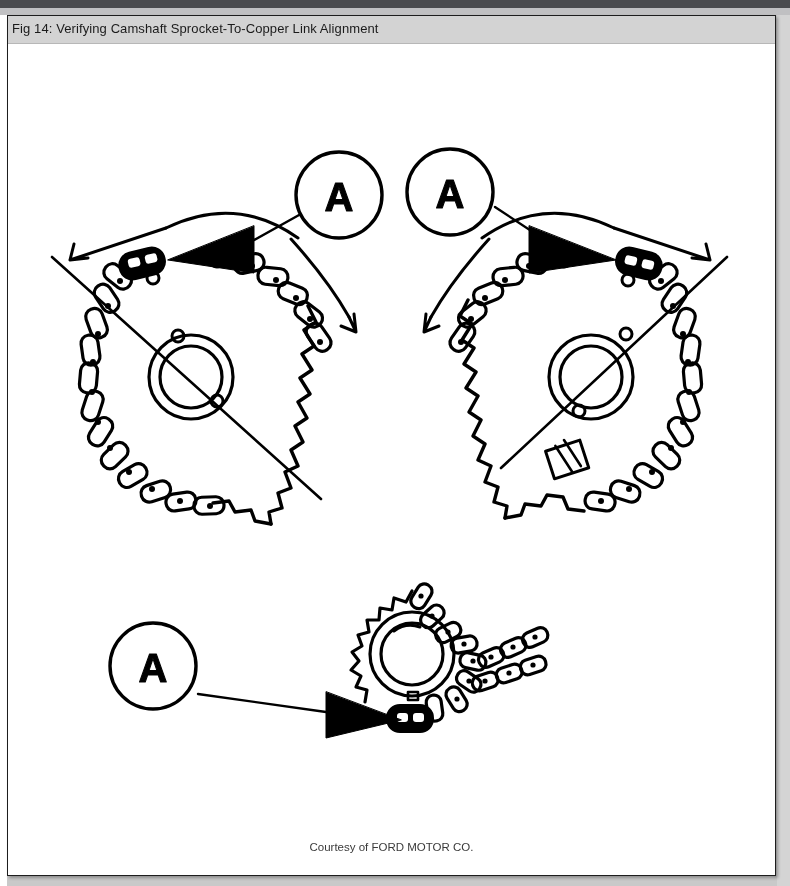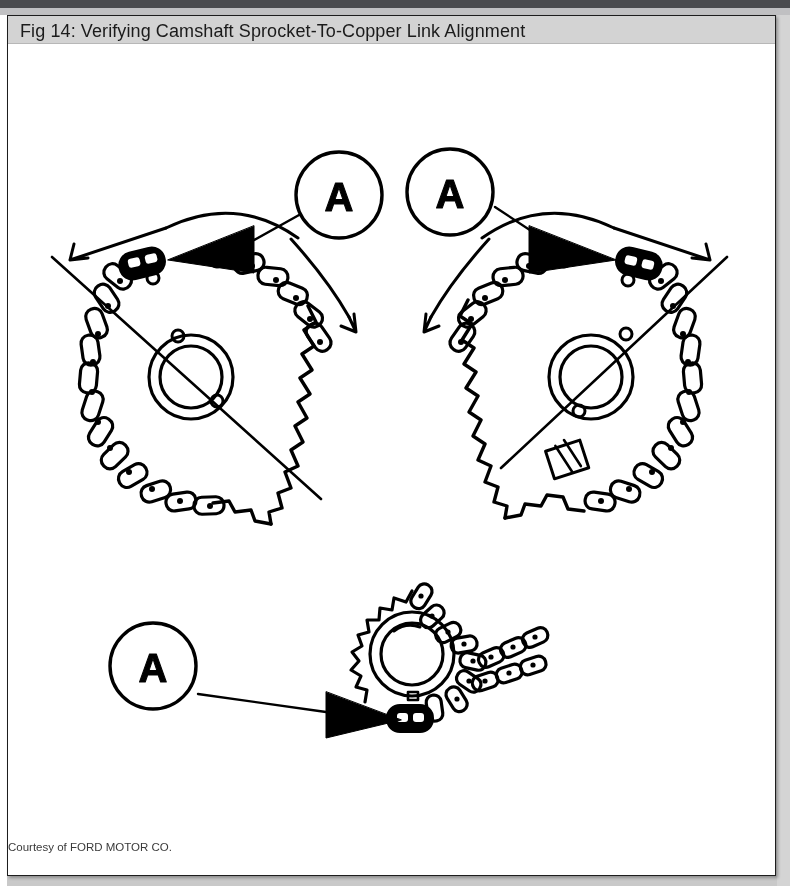--- a/index.html
+++ b/index.html
@@ -62,23 +62,23 @@
     position: absolute;
     left: 0; top: 0;
     width: 767px;
     height: 28px;
     background: #d3d3d3;
     border-bottom: 1px solid #b7b7b7;
     box-sizing: border-box;
   }
   #doc-title {
     position: absolute;
-    left: 12px;
+    left: 4px;
     top: 5px;
-    font-size: 18px;
+    font-size: 13px;
     color: #1b1b1b;
     white-space: nowrap;
     letter-spacing: 0.1px;
   }
   #doc-body {
     position: absolute;
     left: 0;
     top: 28px;
     width: 767px;
     height: 831px;
@@ -104,21 +104,21 @@
     font-size: 31px;
     font-weight: 700;
     color: #000000;
     letter-spacing: 0.5px;
   }
   .fig-credit {
     position: absolute;
     left: 0;
     top: 797px;
     width: 767px;
-    text-align: left;
+    text-align: center;
     font-family: "Liberation Sans", sans-serif;
     font-size: 11.5px;
     color: #3a3a3a;
   }
   .circle-letter {
     font-family: "Liberation Sans", sans-serif;
     font-size: 40px;
     font-weight: 700;
     fill: #000000;
     text-anchor: middle;

